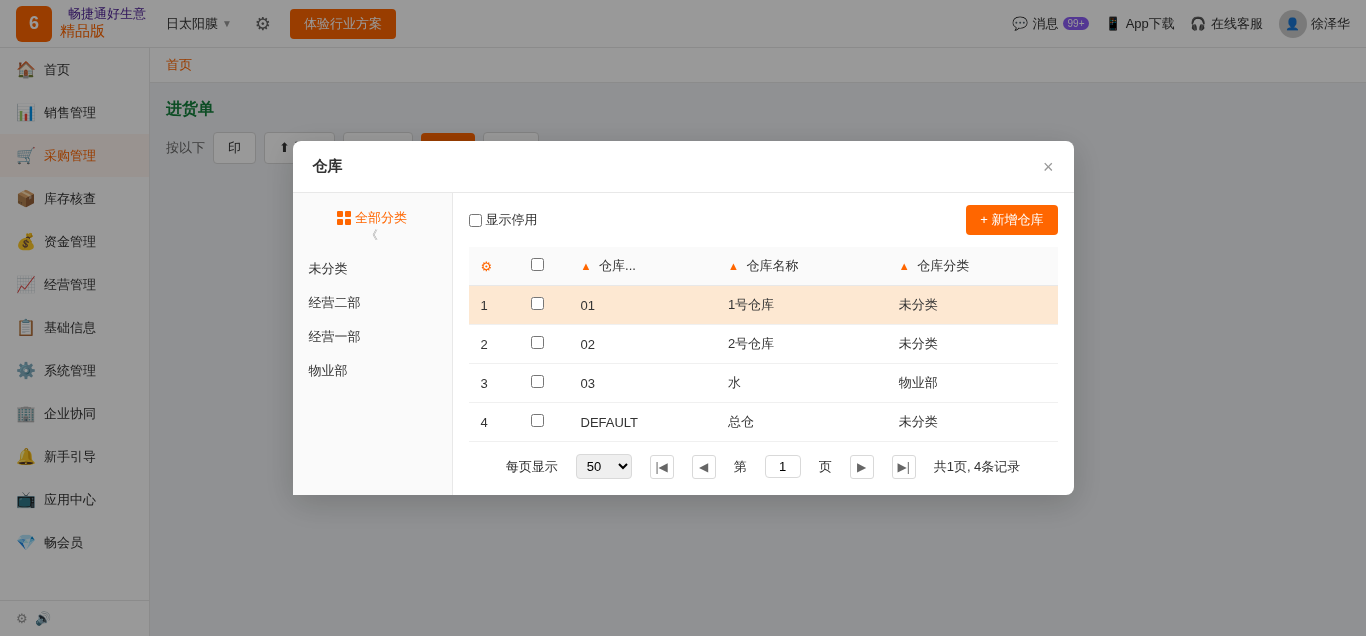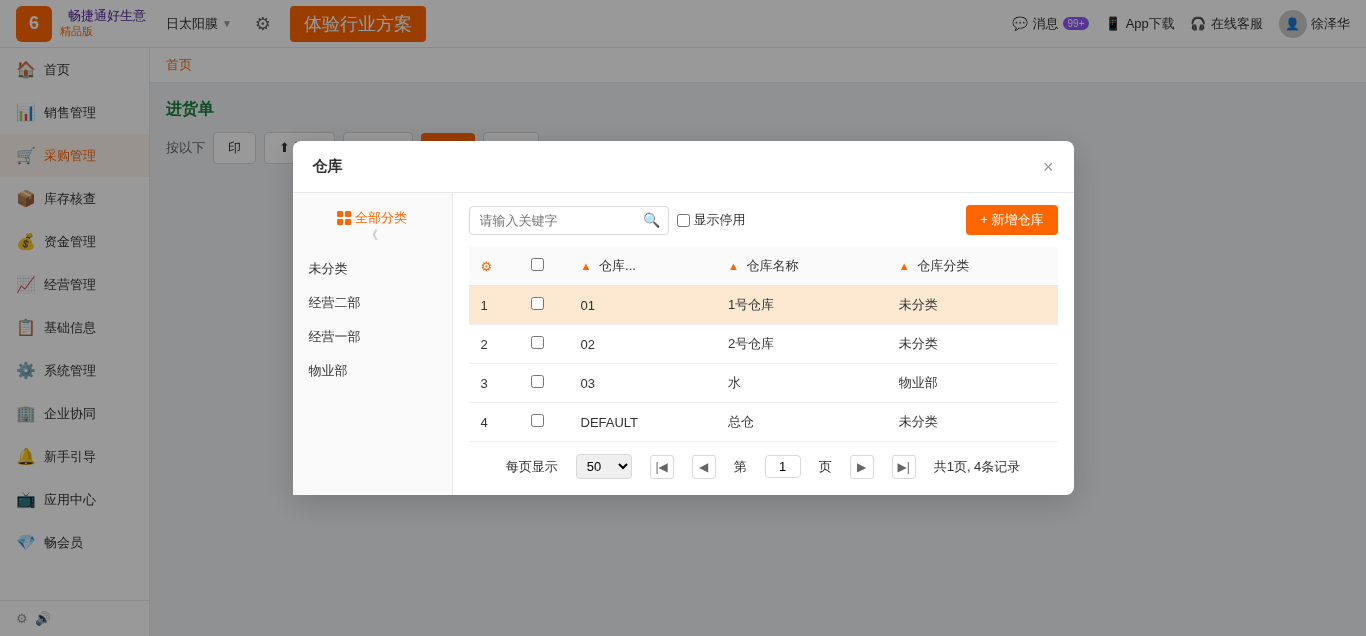--- a/index.html
+++ b/index.html
@@ -27,21 +27,21 @@
       background: #f60;
       border-radius: 6px;
       display: flex;
       align-items: center;
       justify-content: center;
       color: #fff;
       font-weight: bold;
       font-size: 18px;
     }
     .logo-text { font-size: 13px; color: #4c1d95; margin-left: 8px; line-height: 1.3; }
-    .logo-sub { font-size: 11px; color: #f60; }
+    .logo-sub { font-size: 15px; color: #f60; }
     .topbar-store {
       display: flex;
       align-items: center;
       color: #333;
       font-size: 13px;
       margin-right: 16px;
       cursor: pointer;
     }
     .topbar-store .arrow { margin-left: 4px; color: #999; font-size: 10px; }
     .topbar-gear {
@@ -54,21 +54,21 @@
       color: #666;
       font-size: 18px;
       margin-right: 12px;
     }
     .topbar-btn {
       background: #f60;
       color: #fff;
       border: none;
       border-radius: 4px;
       padding: 6px 14px;
-      font-size: 18px;
+      font-size: 13px;
       cursor: pointer;
       margin-right: auto;
     }
     .topbar-right {
       display: flex;
       align-items: center;
       gap: 16px;
     }
     .topbar-right-item {
       display: flex;
@@ -535,24 +535,20 @@
           <span style="color:#999; font-size:12px;">《</span>
         </div>
         <div class="modal-sidebar-item">未分类</div>
         <div class="modal-sidebar-item">经营二部</div>
         <div class="modal-sidebar-item">经营一部</div>
         <div class="modal-sidebar-item">物业部</div>
       </div>
 
       <div class="modal-main">
         <div class="modal-toolbar">
-          <div class="search-input-wrap">
-            <input type="text" class="search-input" placeholder="请输入关键字" style="">
-            <span class="search-icon-btn">🔍</span>
-          </div>
           <label class="checkbox-label">
             <input type="checkbox" style="">
             <span>显示停用</span>
           </label>
           <button class="new-btn">+ 新增仓库</button>
         </div>
 
         <table class="data-table">
           <thead>
             <tr>

